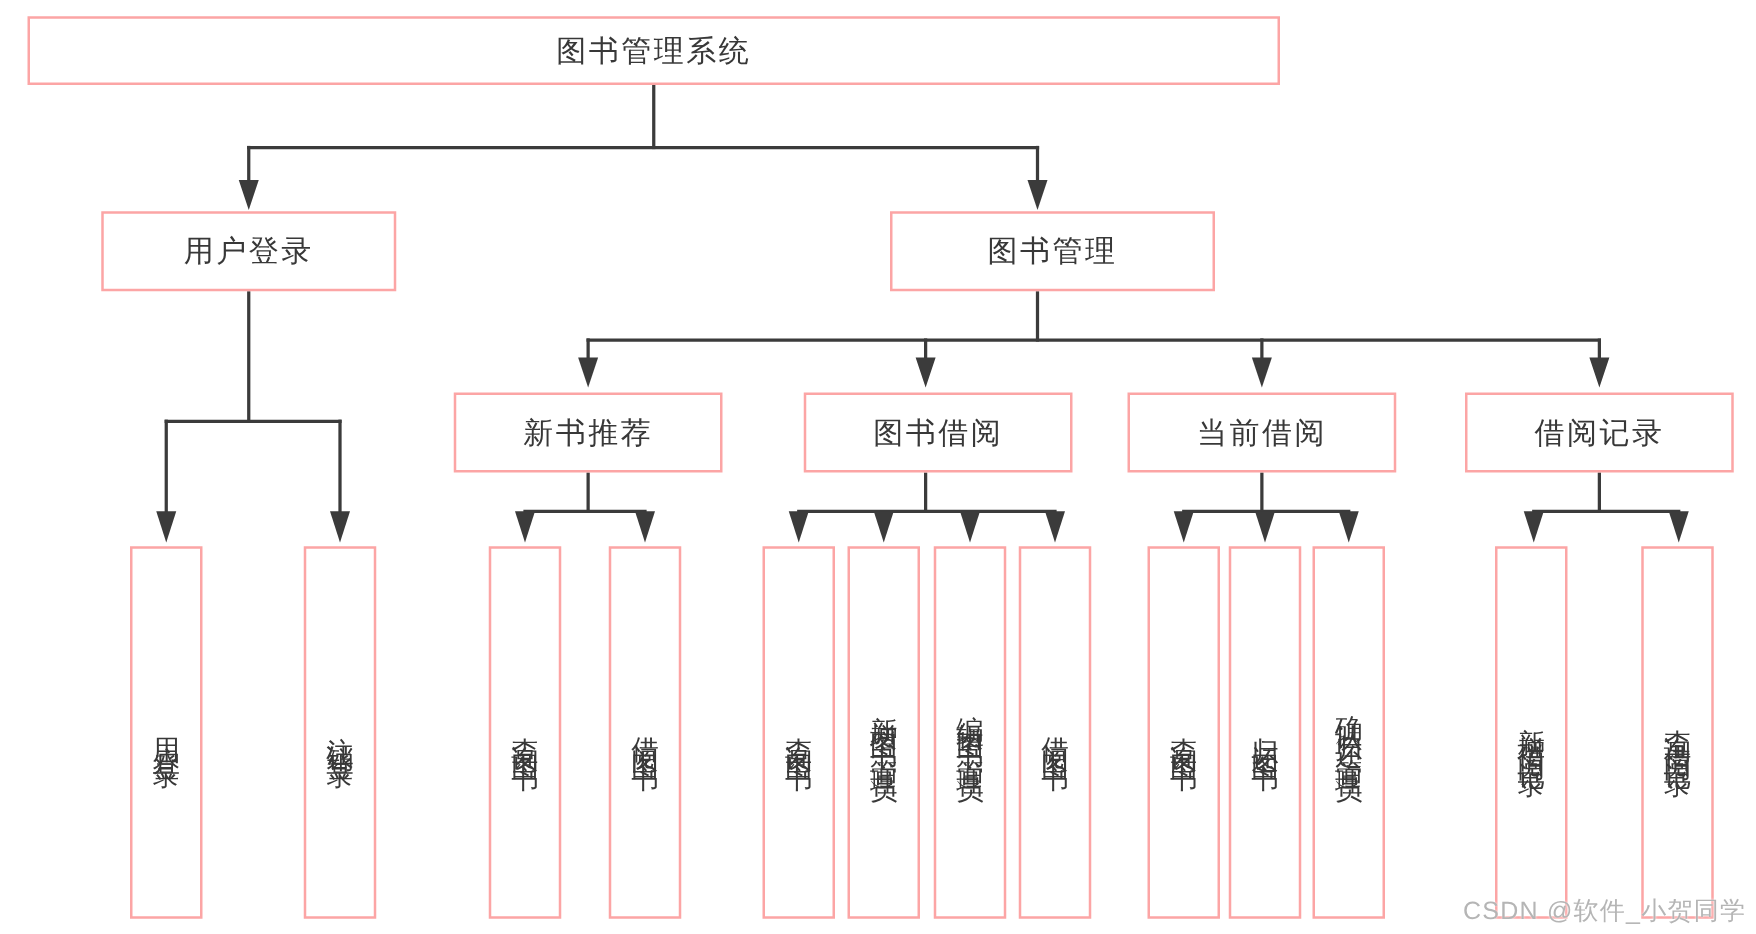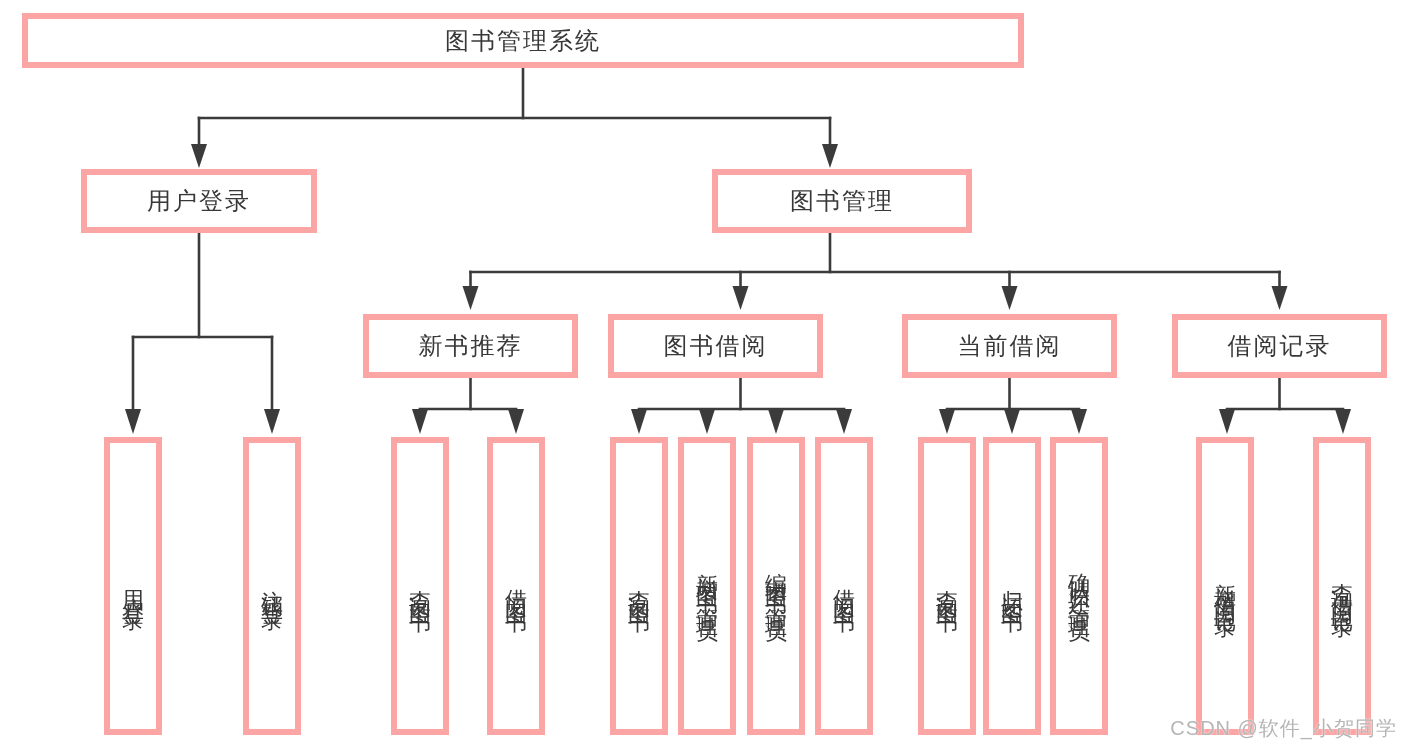--- a/index.html
+++ b/index.html
@@ -27,21 +27,21 @@
     stroke-width: 2.6;
     stroke-linecap: square;
   }
   #connector-svg polygon {
     fill: #3b3b3b;
     stroke: none;
   }
   .box {
     position: absolute;
     box-sizing: border-box;
-    border: 6px solid #fca5a5;
+    border: 2px solid #fca5a5;
     background: #ffffff;
     display: flex;
     align-items: center;
     justify-content: center;
     color: #383838;
     z-index: 2;
   }
   .box .h {
     font-size: 24px;
     letter-spacing: 2px;
@@ -56,21 +56,21 @@
     white-space: nowrap;
   }
   
   .n-root   { left: 22px;   top: 13px;  width: 1002px; height: 55px; }
   
   .n-l2a    { left: 81px;   top: 169px; width: 236px;  height: 64px; }
   .n-l2b    { left: 712px;  top: 169px; width: 260px;  height: 64px; }
   
   .lvl3     { top: 314px; width: 215px; height: 64px; text-align: center; }
   .n-c1     { left: 363px;  }
-  .n-c2     { left: 608px;  }
+  .n-c2     { left: 643px;  }
   .n-c3     { left: 902px;  }
   .n-c4     { left: 1172px; }
   
   .leaf     { top: 437px; width: 58px; height: 298px; }
   .n-g1b1   { left: 104px;  }
   .n-g1b2   { left: 243px;  }
   .n-g2b1   { left: 391px;  }
   .n-g2b2   { left: 487px;  }
   .n-g3b1   { left: 610px;  }
   .n-g3b2   { left: 678px;  }

